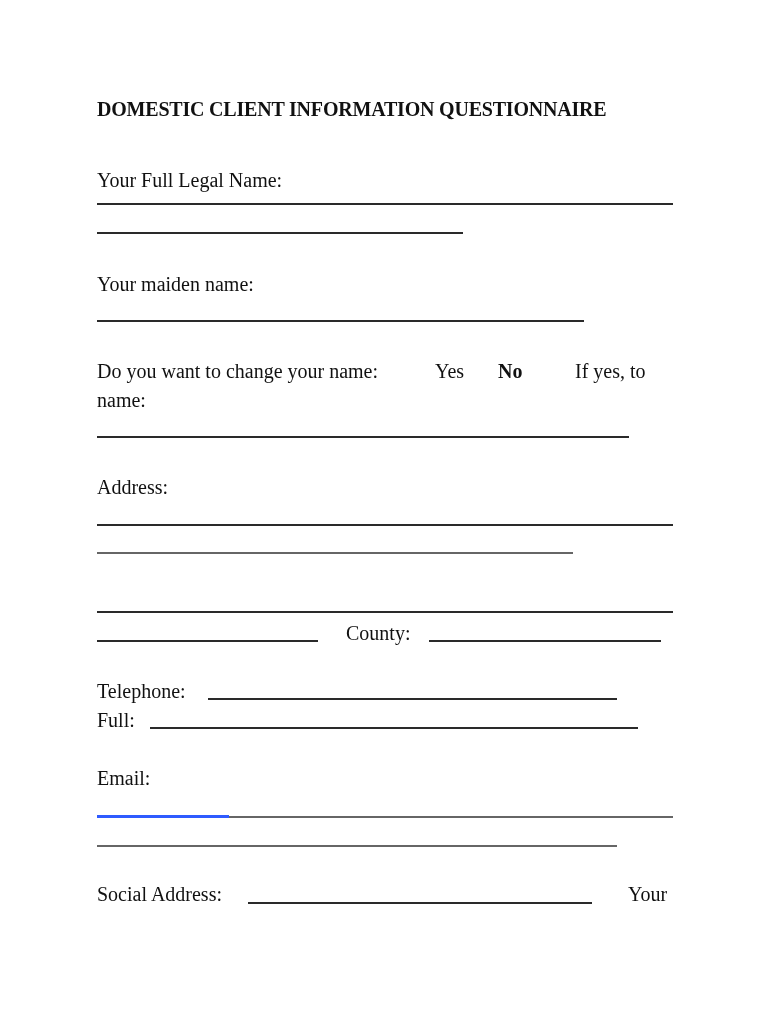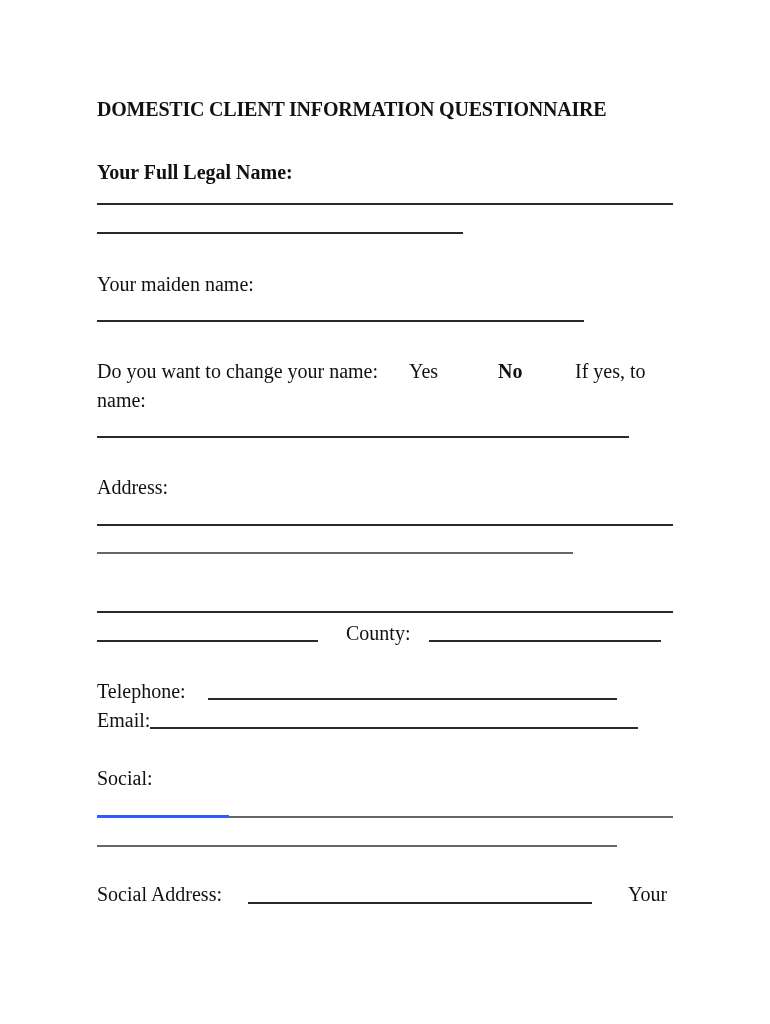--- a/index.html
+++ b/index.html
@@ -11,50 +11,50 @@
   .ln.grey { background:#666; height:2px; }
   .blue { position:absolute; height:3px; background:#2f5bff; }
 </style>
 </head>
 <body>
 
 <div>
 
   <div class="t title" style="left:97px;top:97px;text-align:right;">DOMESTIC CLIENT INFORMATION QUESTIONNAIRE</div>
 
-  <div class="t" style="left:97px;top:160px;font-weight:bold;">Your Full Legal Name:</div>
+  <div class="t" style="left:97px;top:168px;">Your Full Legal Name:</div>
   <div class="ln" style="left:97px;top:203px;width:576px;"></div>
   <div class="ln" style="left:97px;top:232px;width:366px;"></div>
 
   <div class="t" style="left:97px;top:272px;">Your maiden name:</div>
   <div class="ln" style="left:97px;top:320px;width:487px;"></div>
 
   <div class="t" style="left:97px;top:359px;">Do you want to change your name:</div>
-  <div class="t" style="left:409px;top:359px;">Yes</div>
+  <div class="t" style="left:435px;top:359px;">Yes</div>
   <div class="t" style="left:498px;top:359px;font-weight:bold;">No</div>
   <div class="t" style="left:575px;top:359px;">If yes, to</div>
   <div class="t" style="left:97px;top:388px;">name:</div>
   <div class="ln" style="left:97px;top:436px;width:532px;"></div>
 
   <div class="t" style="left:97px;top:475px;">Address:</div>
   <div class="ln" style="left:97px;top:524px;width:576px;"></div>
   <div class="ln grey" style="left:97px;top:552px;width:476px;"></div>
   <div class="ln" style="left:97px;top:611px;width:576px;"></div>
   <div class="ln" style="left:97px;top:640px;width:221px;"></div>
 
   <div class="t" style="left:346px;top:621px;">County:</div>
   <div class="ln" style="left:429px;top:640px;width:232px;"></div>
 
   <div class="t" style="left:97px;top:679px;">Telephone:</div>
   <div class="ln" style="left:208px;top:698px;width:409px;"></div>
 
-  <div class="t" style="left:97px;top:708px;">Email:</div>
+  <div class="t" style="left:97px;top:708px;">Full:</div>
   <div class="ln" style="left:150px;top:727px;width:488px;"></div>
 
-  <div class="t" style="left:97px;top:766px;">Social:</div>
+  <div class="t" style="left:97px;top:766px;">Email:</div>
   <div class="ln grey" style="left:97px;top:816px;width:576px;"></div>
   <div class="blue" style="left:97px;top:815px;width:132px;"></div>
   <div class="ln grey" style="left:97px;top:845px;width:520px;"></div>
 
   <div class="t" style="left:97px;top:882px;">Social Address:</div>
   <div class="ln" style="left:248px;top:902px;width:344px;"></div>
   <div class="t" style="left:628px;top:882px;">Your</div>
 
 </div>
 

